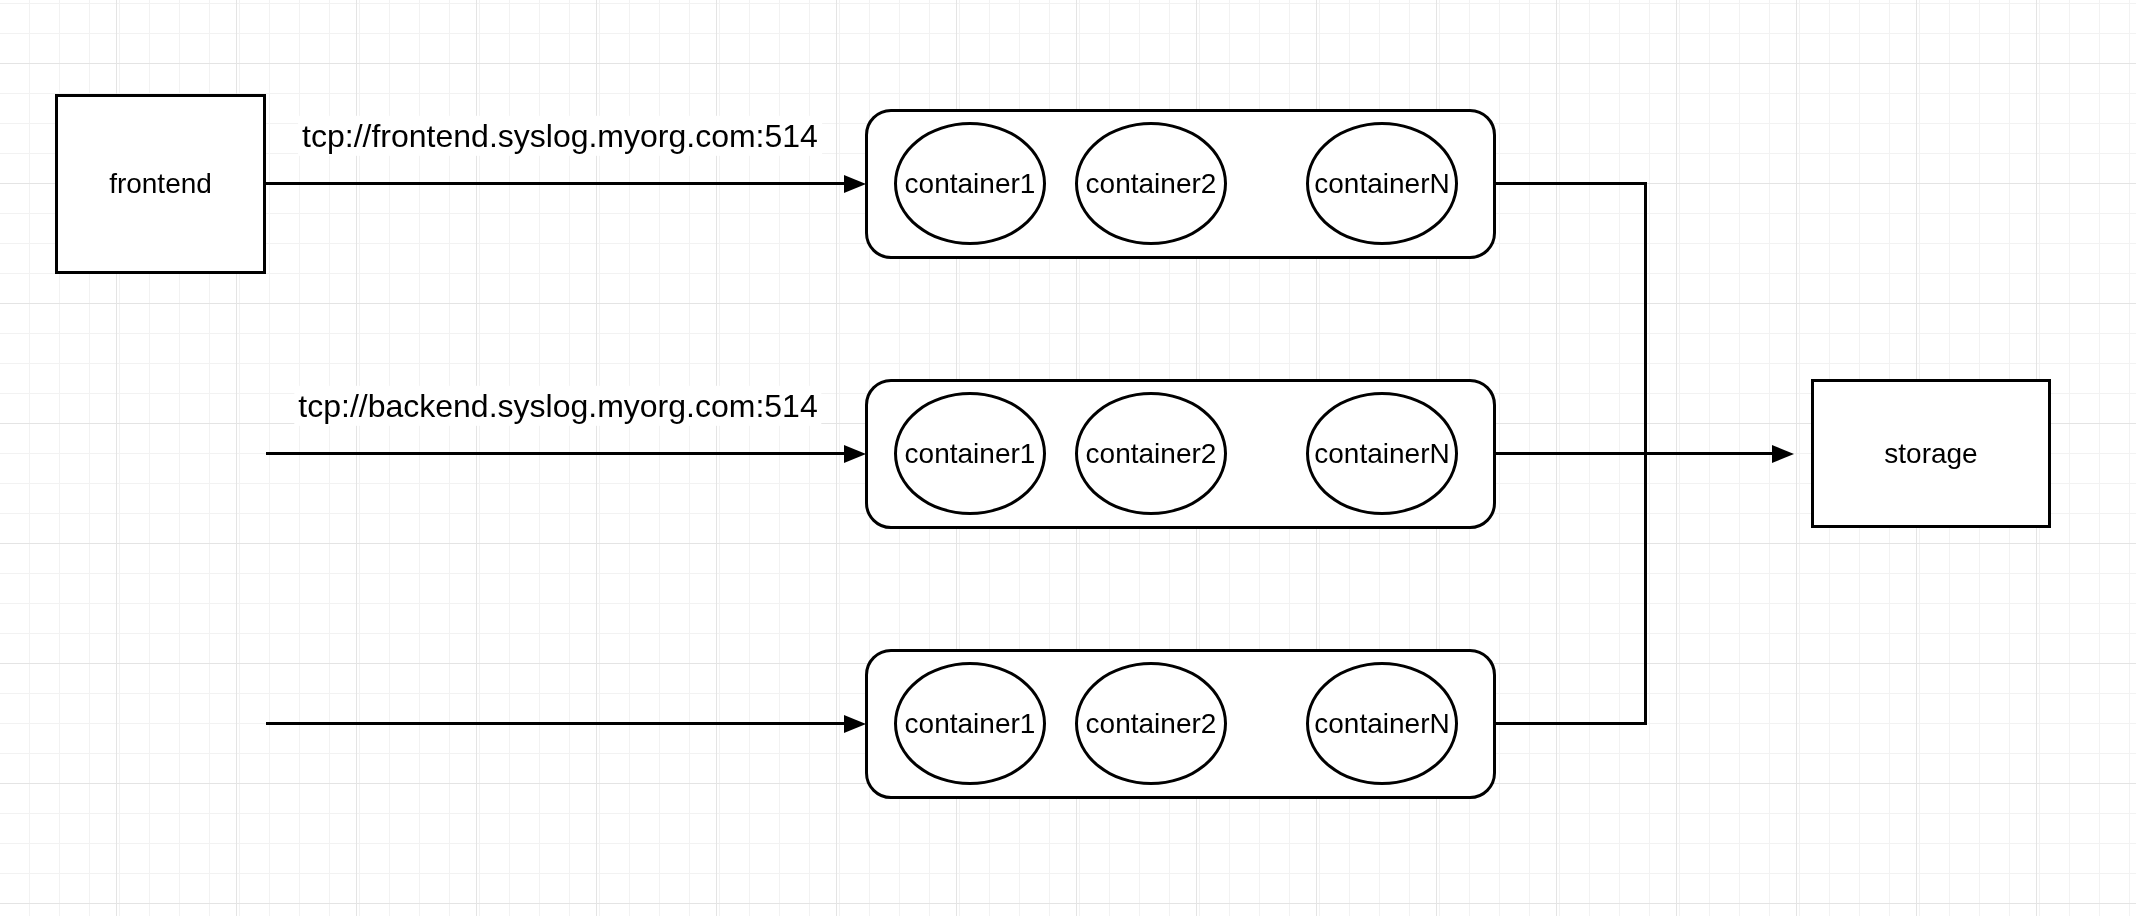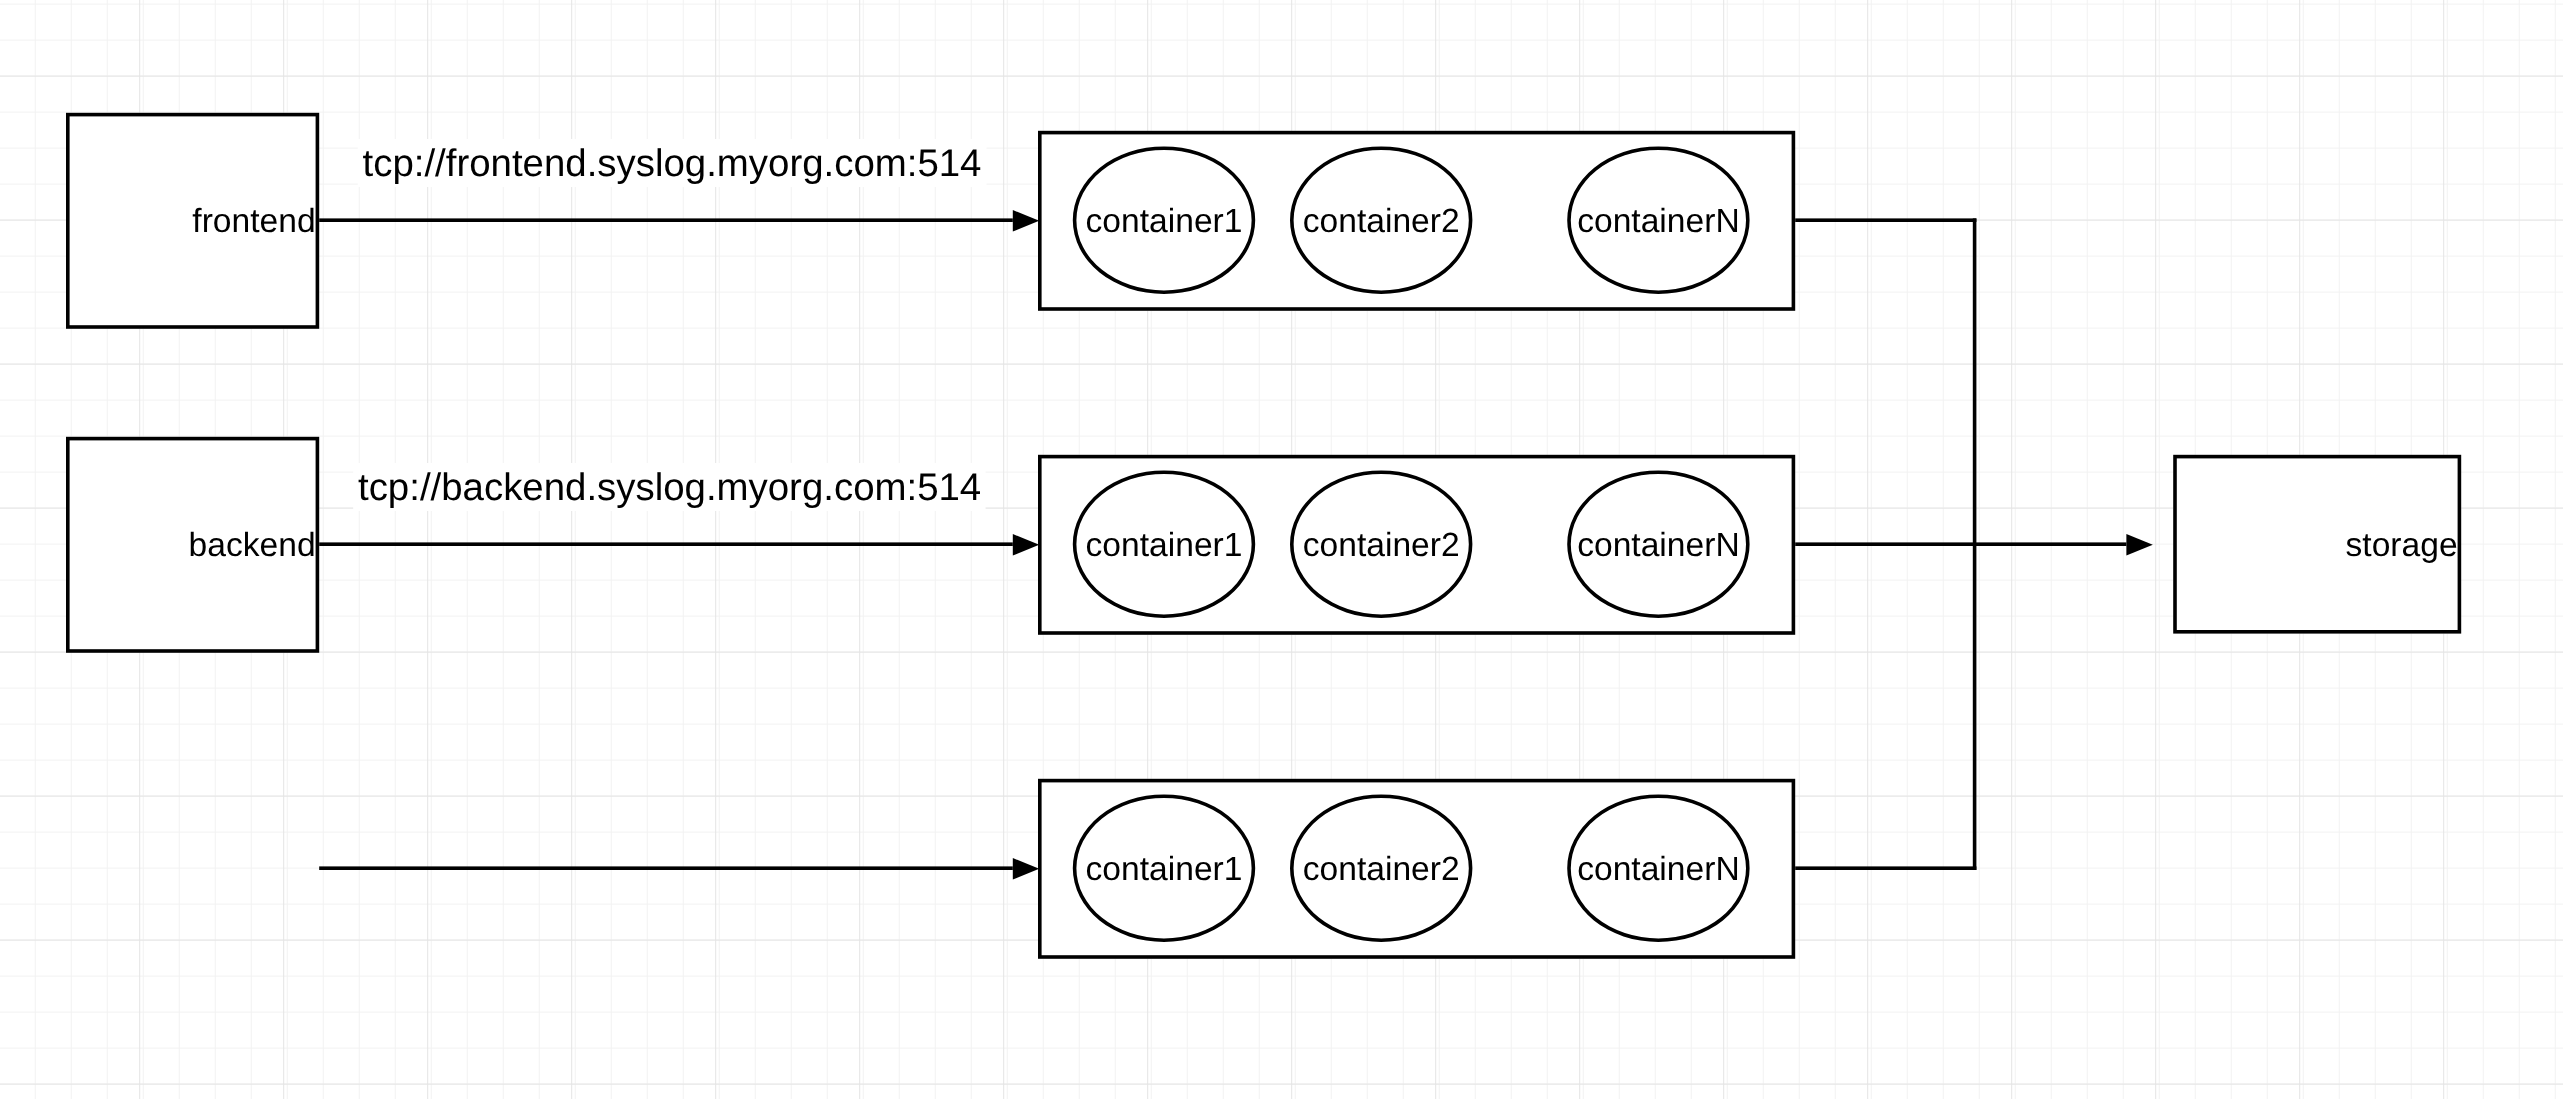--- a/index.html
+++ b/index.html
@@ -17,26 +17,26 @@
       linear-gradient(90deg, #f2f2f2 1px, transparent 1px);
     background-size:120px 120px,120px 120px,30px 30px,30px 30px;
     background-position:-4px -57px,-4px -57px,0 3px,-1px 3px;
   }
 
   .node{
     position:absolute;
     box-sizing:border-box;
     background:#ffffff;
     border:3px solid #000;
-    display:flex;align-items:center;justify-content:flex-end;
+    display:flex;align-items:center;justify-content:center;
     font-size:28px;line-height:1.2;
     text-align:center;
   }
   .src{left:55px;width:211px;height:180px;}
-  .grp{left:865px;width:631px;height:150px;background:#ffffff;}
+  .grp{left:865px;width:631px;height:150px;background:#ffffff;border-radius:26px;}
   .sink{left:1796px;top:379px;width:240px;height:149px;margin-left:15px;}
 
   .ellipse{
     position:absolute;
     box-sizing:border-box;
     width:152px;height:123px;
     border:3px solid #000;
     border-radius:50%;
     background:#ffffff;
     display:flex;align-items:center;justify-content:center;
@@ -81,23 +81,20 @@
       <span>container1</span>
     </div>
     <div class="ellipse e2">
       <span>container2</span>
     </div>
     <div class="ellipse e3">
       <span>containerN</span>
     </div>
   </div>
 
-  <div class="node src" style="top:364px;">
-    <span>backend</span>
-  </div>
   <div class="edge h" style="left:266px;top:452px;width:578px;"></div>
   <div class="arrowhead" style="left:844px;top:445px;"></div>
   <div class="edge-label" style="left:558px;top:406px;">tcp://backend.syslog.myorg.com:514</div>
   <div class="node grp" style="top:379px;">
     <div class="ellipse e1">
       <span>container1</span>
     </div>
     <div class="ellipse e2">
       <span>container2</span>
     </div>

